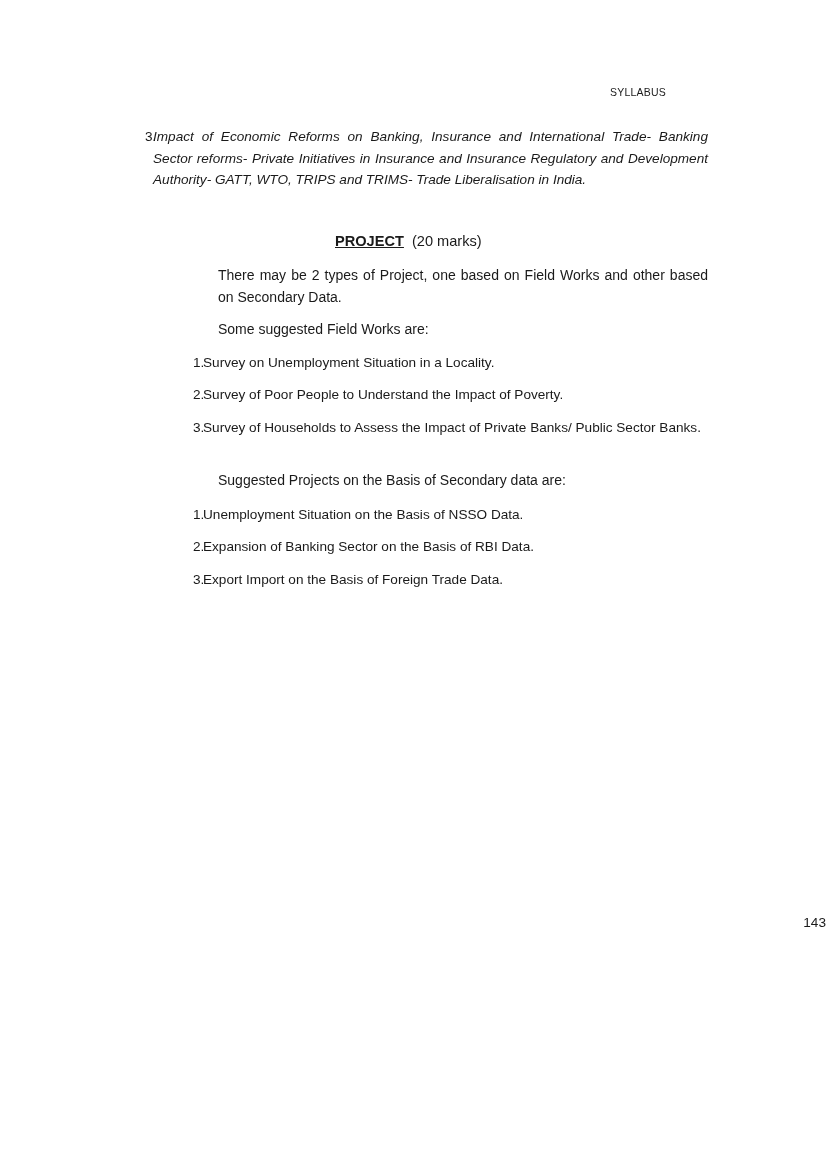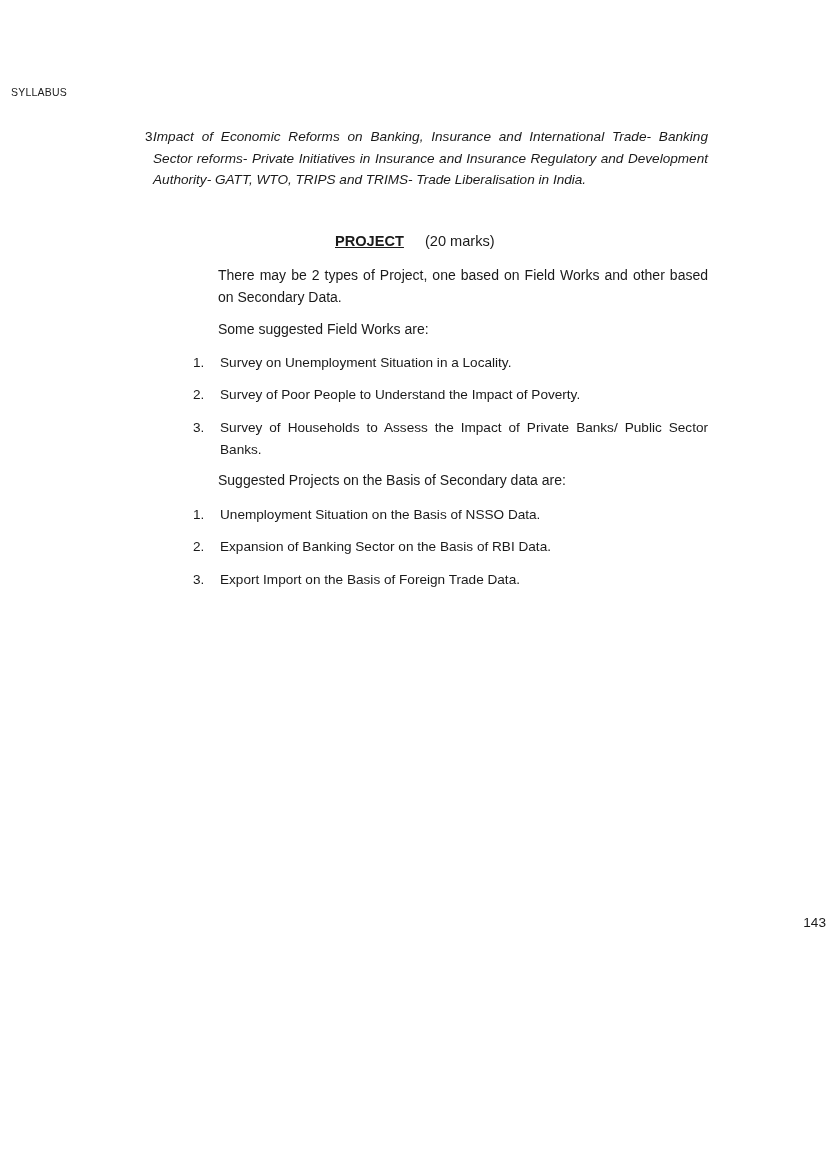--- a/index.html
+++ b/index.html
@@ -1,30 +1,30 @@
 <!DOCTYPE html>
 <html><head>
   <meta charset="utf-8">
   <style>
     html, body { margin: 0; padding: 0; background: #ffffff; }
     body { width: 826px; height: 1169px; position: relative; overflow: hidden;
            font-family: "Liberation Sans", sans-serif; color: #1a1a1a; }
-    .header { position: absolute; top: 86px; left: 0; width: 666px; text-align: left;
-              font-size: 10.5px; letter-spacing: 0.2px; margin-left: 11px; }
+    .header { position: absolute; top: 86px; left: 0; width: 666px; text-align: right;
+              font-size: 10.5px; letter-spacing: 0.2px; }
     .item3 { position: absolute; top: 126px; left: 145px; width: 563px; font-size: 13.6px; line-height: 21.5px; }
     .item3 .num { position: absolute; left: 0; top: 0; }
     .item3 .txt { margin-left: 8px; text-align: justify; text-align-last: left; font-style: italic; }
     .proj-title { position: absolute; top: 233px; left: 335px; font-size: 14.6px; }
     .proj-title .t { font-weight: bold; text-decoration: underline; margin-top: 24px; }
-    .proj-title .m { margin-left: 21px; }
+    .proj-title .m { margin-left: 8px; }
     .para { position: absolute; left: 218px; width: 490px; font-size: 14px; line-height: 21.5px;
             text-align: justify; text-align-last: left; }
     .li { position: absolute; left: 193px; width: 515px; font-size: 13.6px; line-height: 21.5px; }
     .li .num { position: absolute; left: 0; top: 0; }
-    .li .txt { margin-left: 27px; text-align: justify; text-align-last: left; }
+    .li .txt { margin-left: 10px; text-align: justify; text-align-last: left; }
     .pagenum { position: absolute; top: 915px; left: 0; width: 826px; text-align: right; font-size: 13.6px; }
   </style>
 </head>
 <body>
 
 <div class="header">SYLLABUS</div>
 
 <div class="item3">
   <span class="num">3.</span>
   <div class="txt">Impact of Economic Reforms on Banking, Insurance and International Trade- Banking Sector reforms- Private Initiatives in Insurance and Insurance Regulatory and Development Authority- GATT, WTO, TRIPS and TRIMS- Trade Liberalisation in India.</div>

